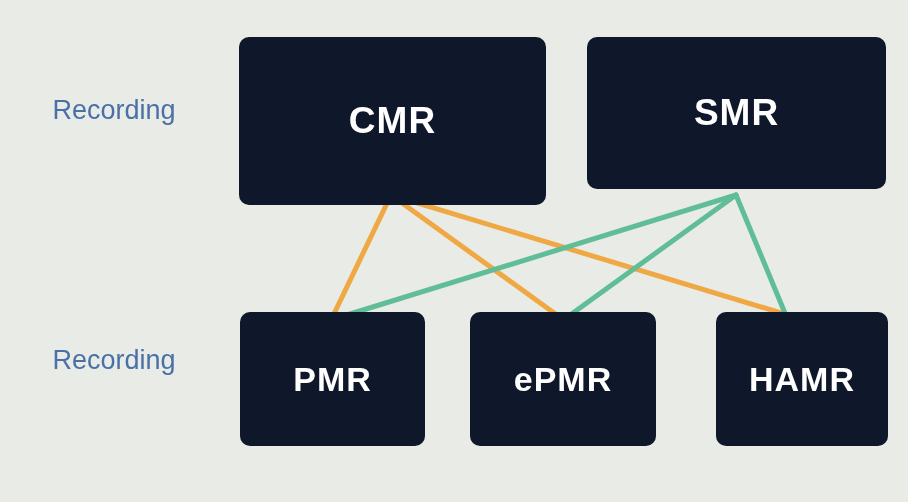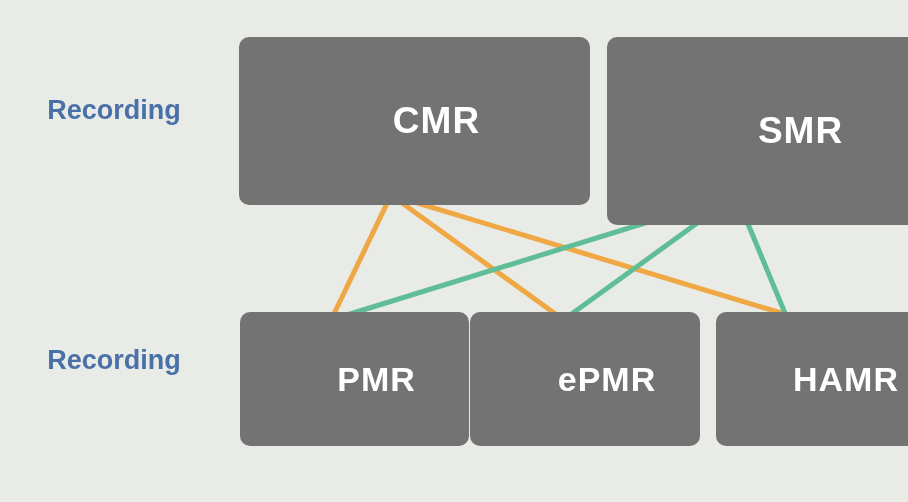--- a/index.html
+++ b/index.html
@@ -19,51 +19,50 @@
   .links-svg {
     position: absolute;
     left: 0;
     top: 0;
     width: 908px;
     height: 502px;
     z-index: 1;
   }
   .node {
     position: absolute;
-    background: #737373;
+    background: #0f172a;
     border-radius: 10px;
     display: flex;
     align-items: center;
     justify-content: center;
     z-index: 2;
-    padding-left: 44px;
   }
   .node-label {
     color: #FFFFFF;
     font-weight: bold;
     letter-spacing: 1px;
   }
   .format-node .node-label {
     font-size: 37px;
   }
   .tech-node .node-label {
     font-size: 34px;
   }
   #node-cmr  { left: 239px; top: 37px;  width: 307px; height: 168px; }
-  #node-smr  { left: 587px; top: 37px;  width: 299px; height: 188px; margin-left: 20px; }
+  #node-smr  { left: 587px; top: 37px;  width: 299px; height: 152px; }
   #node-pmr  { left: 240px; top: 312px; width: 185px; height: 134px; }
   #node-epmr { left: 470px; top: 312px; width: 186px; height: 134px; }
   #node-hamr { left: 716px; top: 312px; width: 172px; height: 134px; }
   .row-label {
     position: absolute;
     left: 8px;
     width: 212px;
     text-align: center;
     color: #4A70A8;
-    font-weight: bold;
+    font-weight: normal;
     font-size: 27px;
     line-height: 37px;
     z-index: 2;
   }
   #label-formats      { top: 92px; }
   #label-technologies { top: 342px; }
 </style>
 </head>
 <body>
 

